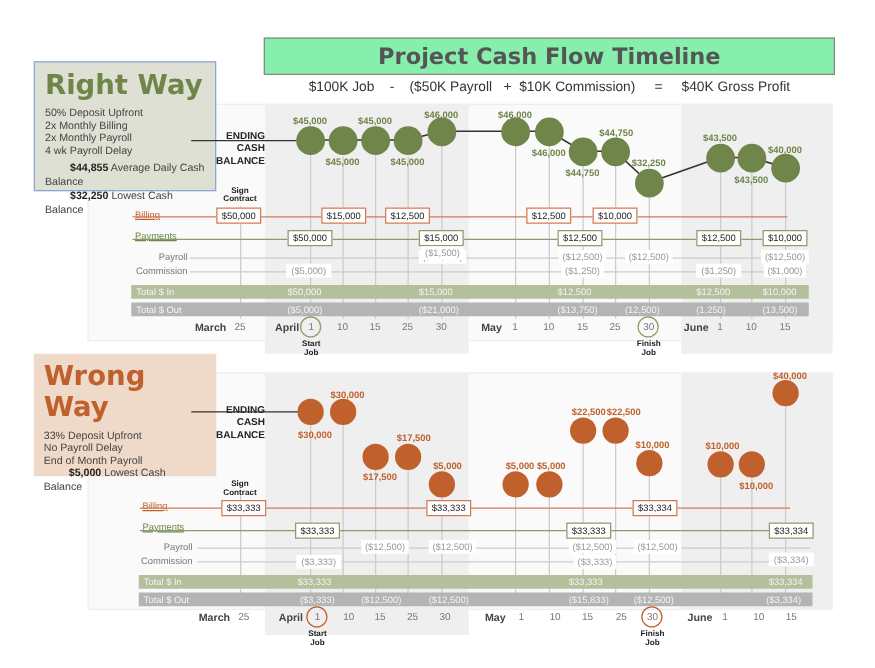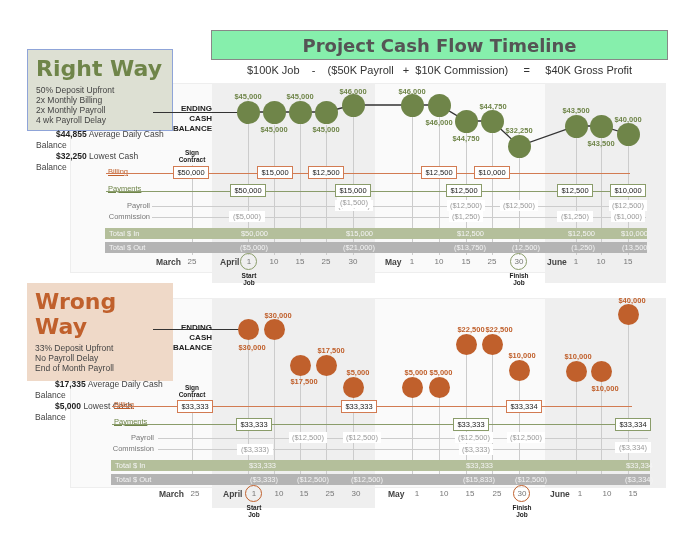--- a/index.html
+++ b/index.html
@@ -15,40 +15,40 @@
   .side-stat { font-size: 8.5px; line-height: 11px; color: #444; }
   .side-stat b { color: #222; margin-left: 20px; }
   .ecb { font-size: 8px; font-weight: bold; color: #222; text-align: right; line-height: 10px; }
   .vline { width: 1px; background: #ccc; }
   .hline { height: 1px; }
   .row-label { font-size: 7.5px; color: #777; text-align: right; }
   .row-label-u { font-size: 7.5px; text-decoration: underline; }
   .box { font-size: 7.5px; color: #222; background: #fff; text-align: center; line-height: 11px; height: 13px; }
   .paren { font-size: 7.5px; color: #999; background: #fff; text-align: center; line-height: 11px; }
   .bar { height: 11px; font-size: 7.5px; color: #f4f4f4; line-height: 11px; }
-  .bar span { position: absolute; top: 0; text-align: right; }
+  .bar span { position: absolute; top: 0; text-align: left; }
   .axis-lbl { font-size: 8.5px; color: #444; }
   .axis-month { font-weight: bold; }
   .axis-num { font-size: 8px; color: #777; text-align: center; width: 18px; }
   .circle-mark { width: 17px; height: 17px; border-radius: 50%; border: 1.5px solid; }
   .milestone { font-size: 6.5px; font-weight: bold; color: #222; text-align: center; line-height: 7px; }
   .dot { border-radius: 50%; }
   .dot-lbl { font-size: 7.5px; font-weight: bold; text-align: center; width: 50px; }
 </style>
 </head>
 <body>
 
 <div class="abs title-box">Project Cash Flow Timeline</div>
 <div class="abs subtitle">$100K Job    -    ($50K Payroll   +  $10K Commission)     =     $40K Gross Profit</div>
 
 <div class="abs panel-bg" style="left:70px;top:83px;width:596px;height:190px;"></div>
 <div class="abs band" style="left:212px;top:83px;width:163px;height:200px;"></div>
 <div class="abs band" style="left:545px;top:83px;width:121px;height:200px;"></div>
 
-<div class="abs side-box" style="left:27px;top:49px;width:146px;height:82px;background:#dde0d3;border:1px solid #8fa4d8;">
+<div class="abs side-box" style="left:27px;top:49px;width:146px;height:104px;background:#dde0d3;border:1px solid #8fa4d8;">
   <div class="side-title" style="color:#6f8549;">Right Way</div>
   <div class="side-line">50% Deposit Upfront</div>
   <div class="side-line">2x Monthly Billing</div>
   <div class="side-line">2x Monthly Payroll</div>
   <div class="side-line">4 wk Payroll Delay</div>
   <div class="side-stat" style="margin-top:4px;"><b>$44,855</b> <span>Average Daily Cash Balance</span></div>
   <div class="side-stat"><b>$32,250</b> <span>Lowest Cash Balance</span></div>
 </div>
 
 <div class="abs ecb" style="left:150px;top:104px;width:62px;">
@@ -190,21 +190,20 @@
 
 <div class="abs panel-bg" style="left:70px;top:298px;width:596px;height:190px;"></div>
 <div class="abs band" style="left:212px;top:298px;width:163px;height:210px;"></div>
 <div class="abs band" style="left:545px;top:298px;width:121px;height:190px;"></div>
 
 <div class="abs side-box" style="left:27px;top:283px;width:146px;height:98px;background:#efd9c8;">
   <div class="side-title" style="color:#c0602c;">Wrong Way</div>
   <div class="side-line">33% Deposit Upfront</div>
   <div class="side-line">No Payroll Delay</div>
   <div class="side-line">End of Month Payroll</div>
-  <div class="side-stat" style="margin-top:6px;"><b>$17,335</b> <span>Average Daily Cash Balance</span></div>
   <div class="side-stat"><b>$5,000</b> <span>Lowest Cash Balance</span></div>
 </div>
 
 <div class="abs ecb" style="left:150px;top:323px;width:62px;">
   <div>ENDING</div>
     <div>CASH BALANCE</div>
 </div>
 <div class="abs hline" style="left:153px;top:329px;width:95px;background:#333;"></div>
 
 <div class="abs vline" style="left:192px;top:395px;height:90px;"></div>

